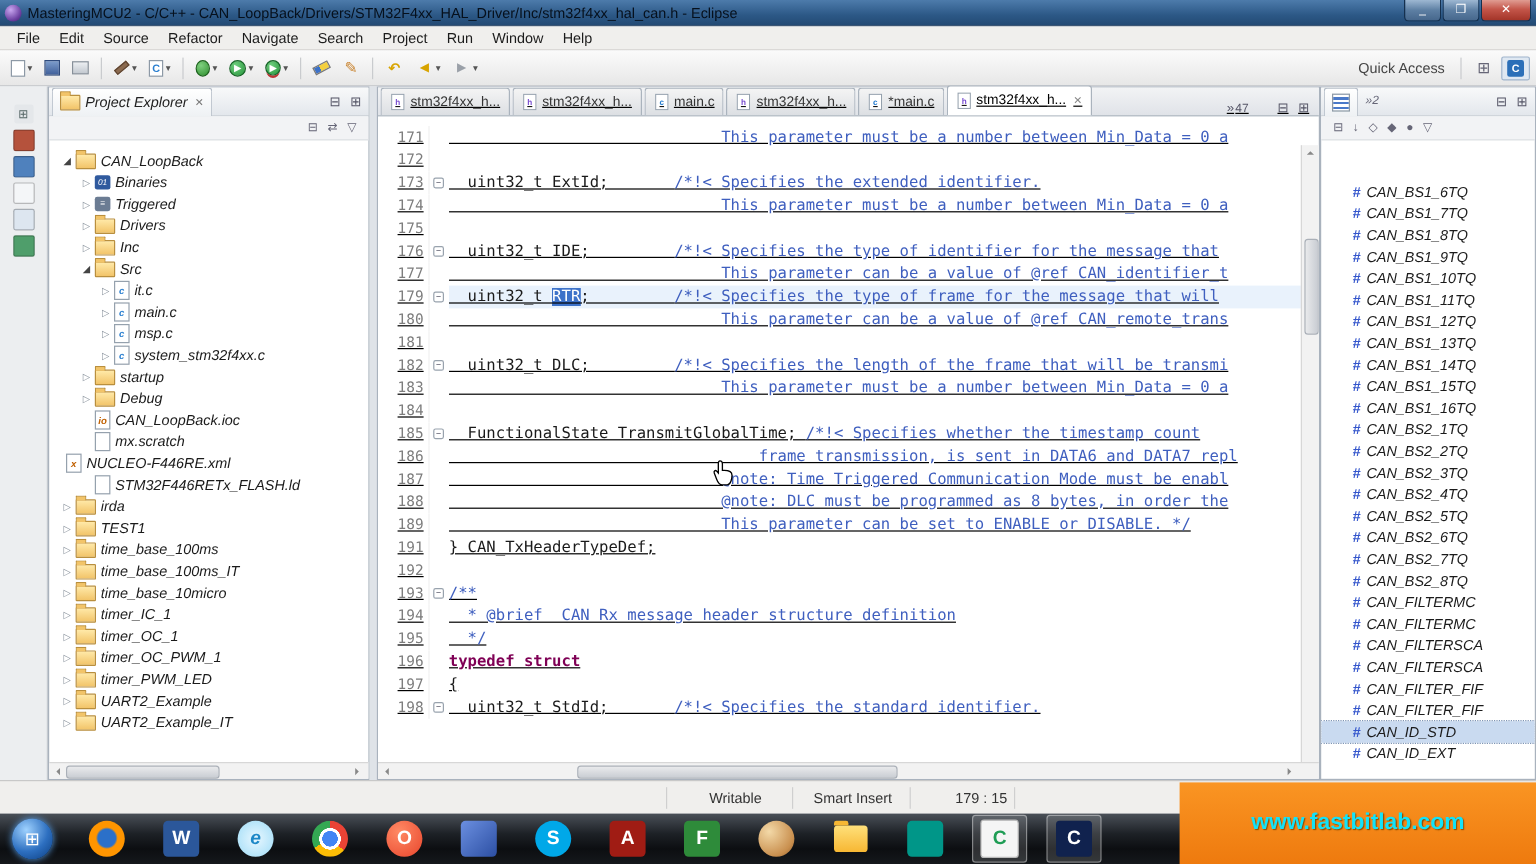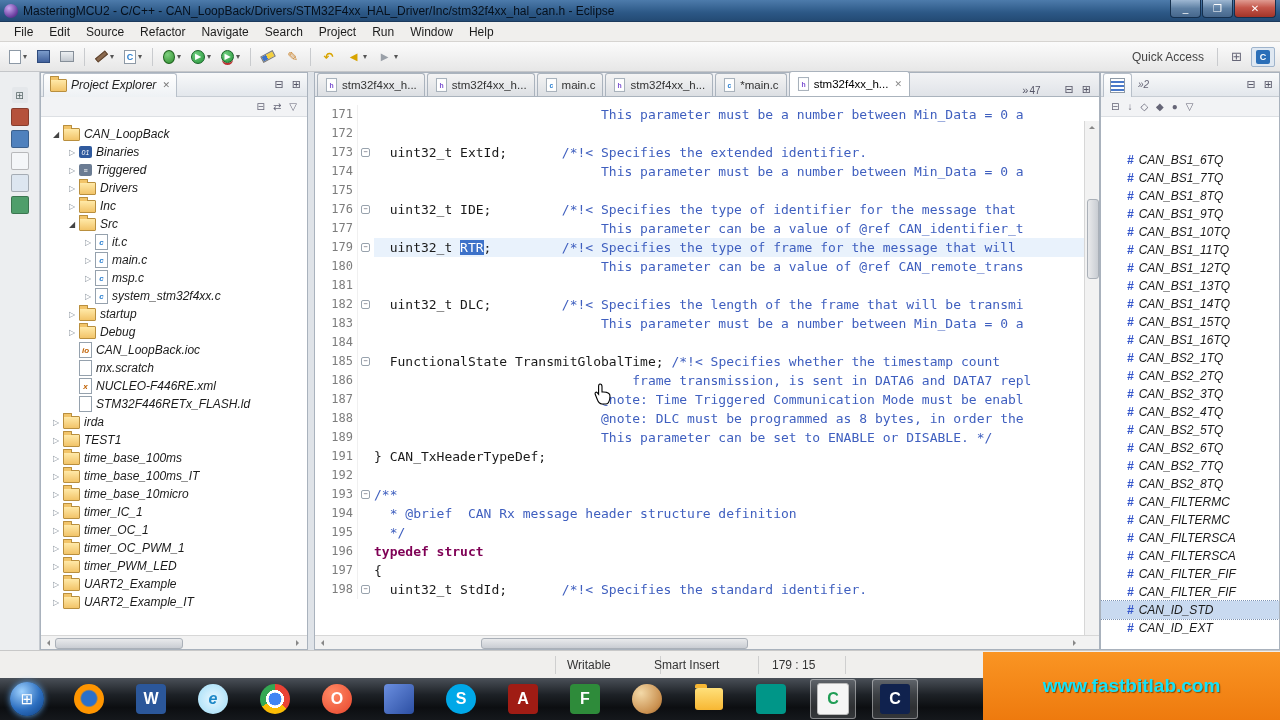--- a/index.html
+++ b/index.html
@@ -57,21 +57,21 @@
   
   #main{position:absolute;left:0;top:72px;width:1280px;height:578px;background:#dfe3e8;}
   #left-strip{position:absolute;left:0;top:0;width:40px;height:578px;background:#eceef0;
     border-right:1px solid #c5cad0;box-sizing:border-box;display:flex;flex-direction:column;align-items:center;padding-top:12px;}
   .strip-btn{width:24px;height:22px;display:grid;place-items:center;}
   .strip-ic{width:16px;height:16px;border-radius:2px;display:grid;place-items:center;font-size:10px;color:#566;}
 
   .panel{position:absolute;top:0;height:578px;background:#fff;border:1px solid #a9b2bd;box-sizing:border-box;font-style:italic;}
   #pexp{left:40px;width:268px;}
   #sash1{position:absolute;left:308px;top:0;width:6px;height:578px;background:#dfe3e8;}
-  #editor{position:absolute;left:314px;top:0;width:786px;height:578px;background:#fff;border:1px solid #a9b2bd;box-sizing:border-box;}
+  #editor{position:absolute;left:314px;top:0;width:786px;height:578px;background:#fff;border:1px solid #a9b2bd;box-sizing:border-box;text-decoration:underline;}
   #rpanel{left:1100px;width:180px;}
 
   .view-header{height:24px;background:linear-gradient(#f8f9fa,#e3e7ec);border-bottom:1px solid #c6ccd3;
     display:flex;align-items:center;padding:0 2px;box-sizing:border-box;}
   .view-tab{display:flex;align-items:center;height:23px;padding:0 6px;background:linear-gradient(#fff,#eef1f4);
     border:1px solid #b7bfc9;border-bottom:none;border-radius:3px 3px 0 0;font-size:12px;color:#222;}
   .vicon{margin-right:4px;}
   .vclose{margin-left:6px;font-size:9px;color:#777;}
   .view-minmax{margin-left:auto;display:flex;}
   .mm{font-size:11px;color:#556;padding:0 4px;}
@@ -150,21 +150,21 @@
   .orow{display:flex;align-items:center;height:18px;font-size:12px;color:#1b1b1b;padding-left:26px;white-space:nowrap;}
   .orow.sel{background:#c9daf0;outline:1px dotted #7d94b5;}
   .hash{color:#3355cc;font-weight:bold;margin-right:5px;font-size:12px;}
   .outline-glyph{width:13px;height:13px;background:repeating-linear-gradient(#fff 0 2px,#4a79c9 2px 4px);
     border:1px solid #8d99a6;}
   #r-overflow{font-size:10px;color:#667;margin-left:6px;}
 
   
   #statusbar{position:absolute;left:0;top:650px;width:1280px;height:28px;background:#f0efed;
     border-top:1px solid #c8c8c8;box-sizing:border-box;font-size:12px;color:#333;}
-  .sb-field{position:absolute;top:0;height:100%;display:flex;align-items:center;}
+  .sb-field{position:absolute;top:0;height:100%;display:flex;align-items:center;margin-left:24px;}
   .sb-div{position:absolute;top:5px;width:1px;height:18px;background:#cfcfcf;}
 
   
   #taskbar{position:absolute;left:0;top:678px;width:1280px;height:42px;
     background:linear-gradient(#4a5058,#1d2126 40%,#0c0e11 70%,#15181c);display:flex;align-items:center;padding-left:4px;box-sizing:border-box;}
   .task-btn{width:44px;height:38px;display:grid;place-items:center;margin-right:16px;border-radius:3px;border:1px solid transparent;}
   .task-btn.active{background:rgba(255,255,255,.14);border-color:rgba(255,255,255,.4);}
   .tk-icon{width:30px;height:30px;display:grid;place-items:center;font-size:16px;}
   .k-start{width:34px;height:34px;border-radius:50%;color:#fff;font-size:15px;
     background:radial-gradient(circle at 35% 28%,#9fd2ff,#2d6fc0 55%,#0b3c7e);box-shadow:0 0 6px #5aa0e8;}
@@ -391,21 +391,21 @@
           <div class="trow" style="padding-left: 24px;">
             <span class="arrow"></span>
             <span class="ficon xcol" data-letter="io"></span>
             <span class="tlabel">CAN_LoopBack.ioc</span>
           </div>
           <div class="trow" style="padding-left: 24px;">
             <span class="arrow"></span>
             <span class="ficon gcol" data-letter=""></span>
             <span class="tlabel">mx.scratch</span>
           </div>
-          <div class="trow" style="padding-left: 24px;">
+          <div class="trow" style="">
             <span class="arrow"></span>
             <span class="ficon xcol" data-letter="x"></span>
             <span class="tlabel">NUCLEO-F446RE.xml</span>
           </div>
           <div class="trow" style="padding-left: 24px;">
             <span class="arrow"></span>
             <span class="ficon gcol" data-letter=""></span>
             <span class="tlabel">STM32F446RETx_FLASH.ld</span>
           </div>
           <div class="trow" style="padding-left: 8px;">

